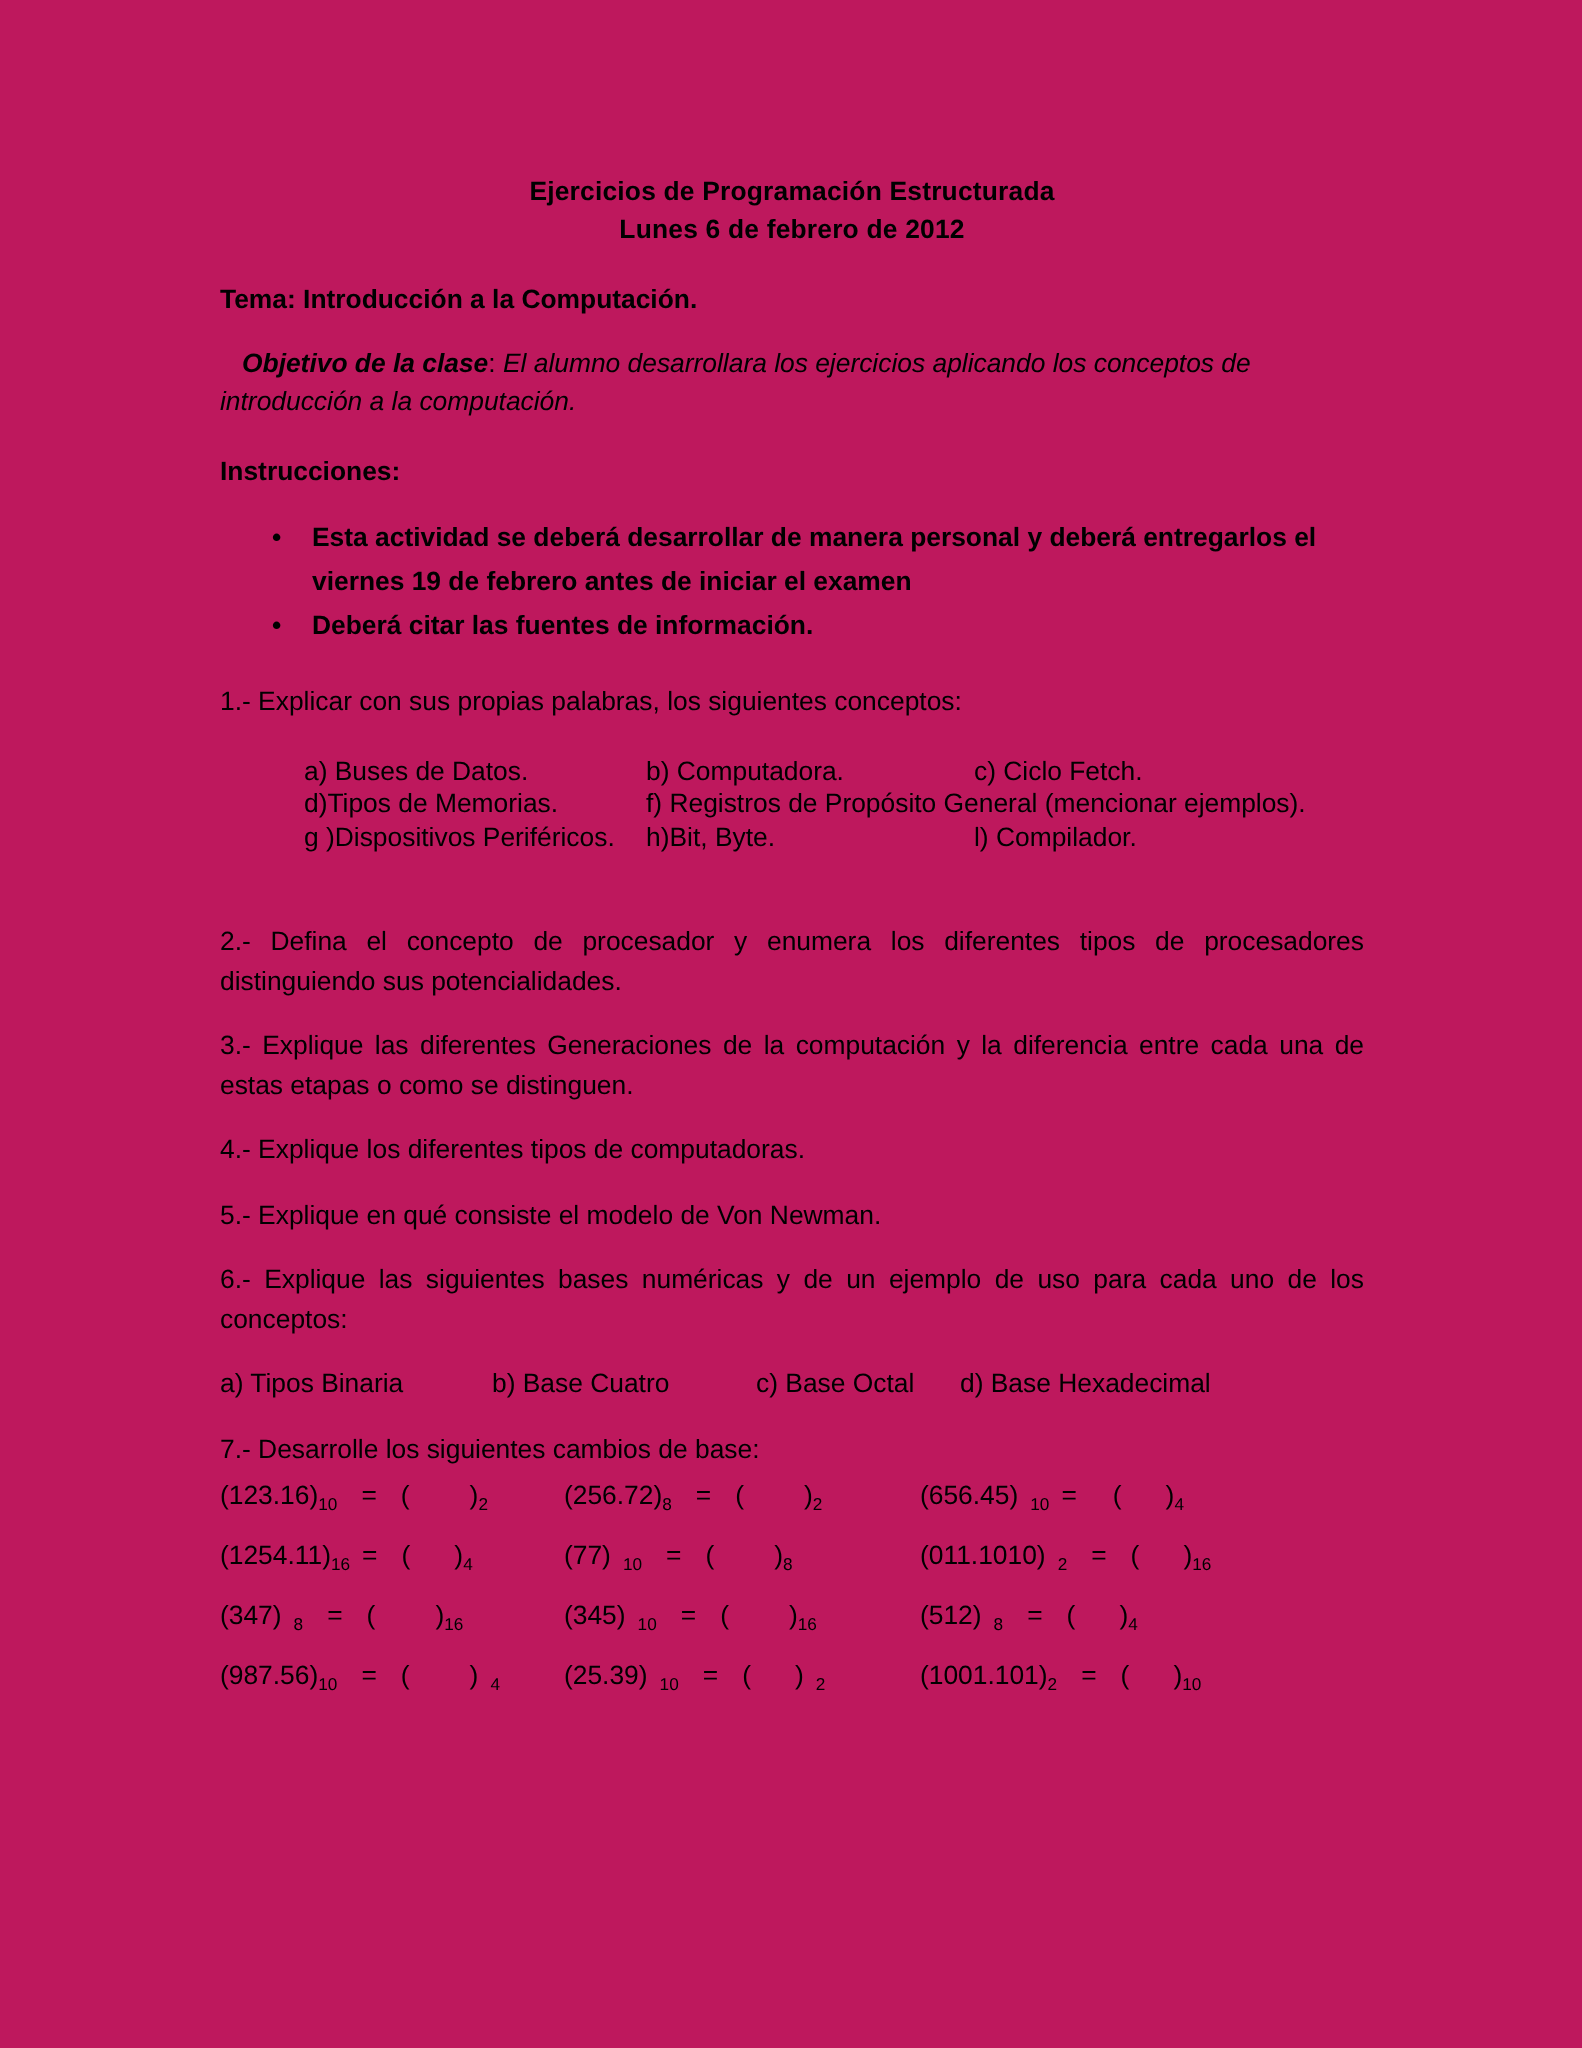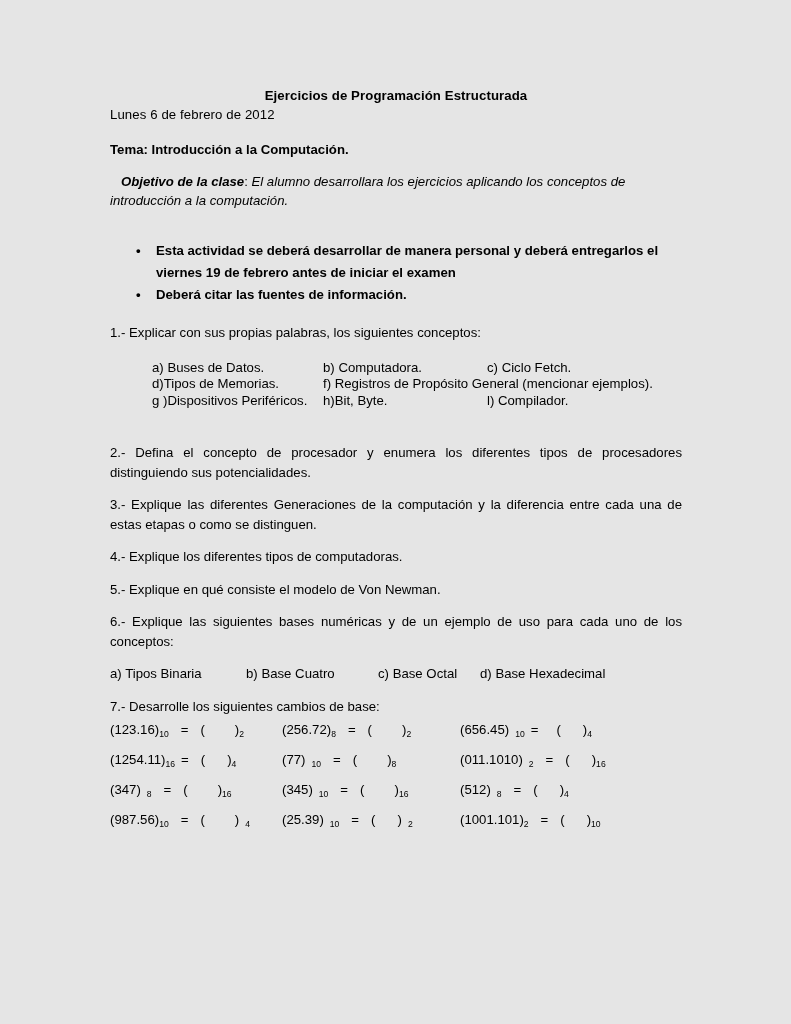--- a/index.html
+++ b/index.html
@@ -11,42 +11,42 @@
   body {
     font-family: "Liberation Sans", sans-serif;
     color: #000000;
     -webkit-font-smoothing: none;
   }
   .page {
     position: relative;
     width: 791px;
     height: 1024px;
     margin: 0 auto;
-    background: #e5e5e5;
+    background: #be185d;
     overflow: hidden;
     box-sizing: border-box;
   }
   .content {
     position: absolute;
     left: 110px;
     top: 86px;
     width: 572px;
   }
 
   
   .doc-title {
     text-align: center;
     font-weight: bold;
     font-size: 13.2px;
     line-height: 19px;
     letter-spacing: 0.1px;
   }
   .doc-subtitle {
-    text-align: left;
-    font-weight: normal;
+    text-align: center;
+    font-weight: bold;
     font-size: 13.2px;
     line-height: 19px;
     letter-spacing: 0.1px;
   }
 
   .spacer-sm { height: 13px; }
   .spacer-md { height: 17px; }
   .spacer-lg { height: 21px; }
 
   .tema {
@@ -199,20 +199,21 @@
     <div class="spacer-md"></div>
 
     <div class="tema">Tema: Introducción a la Computación.</div>
 
     <div class="spacer-sm"></div>
 
     <div class="objetivo"><span class="lead">Objetivo de la clase</span><span class="colon">:</span><span> El alumno desarrollara los ejercicios aplicando los conceptos de introducción a la computación.</span></div>
 
     <div class="spacer-md"></div>
 
+    <div class="instrucciones">Instrucciones:</div>
 
     <div class="spacer-sm"></div>
 
     <ul class="bullets">
       <li><span class="bullet-dot">•</span><span>Esta actividad se deberá desarrollar de manera personal y deberá entregarlos el viernes 19  de febrero antes de iniciar el examen</span></li>
       <li><span class="bullet-dot">•</span><span>Deberá citar las fuentes de información.</span></li>
     </ul>
 
     <div class="spacer-md"></div>
 

